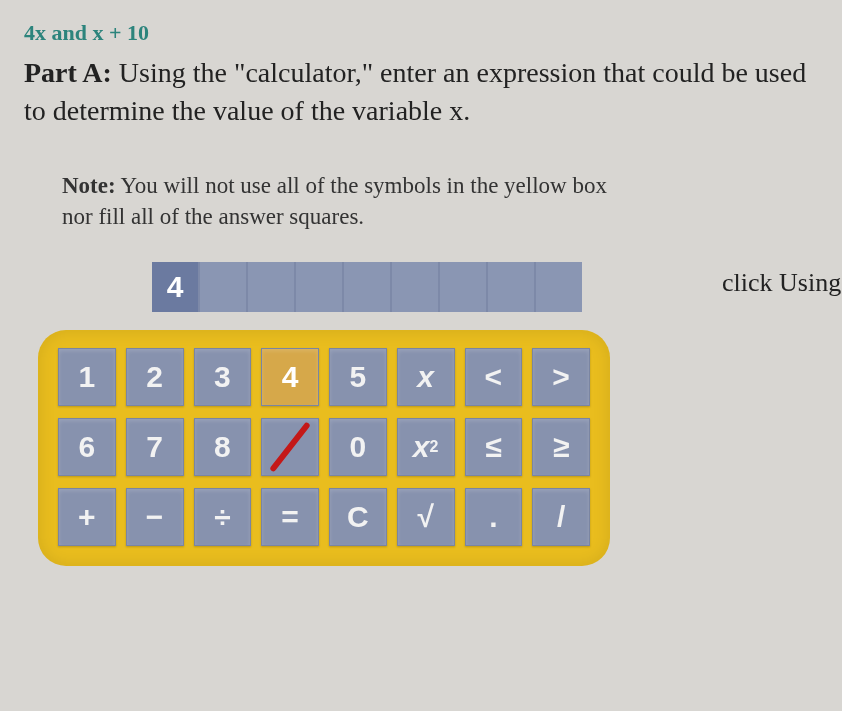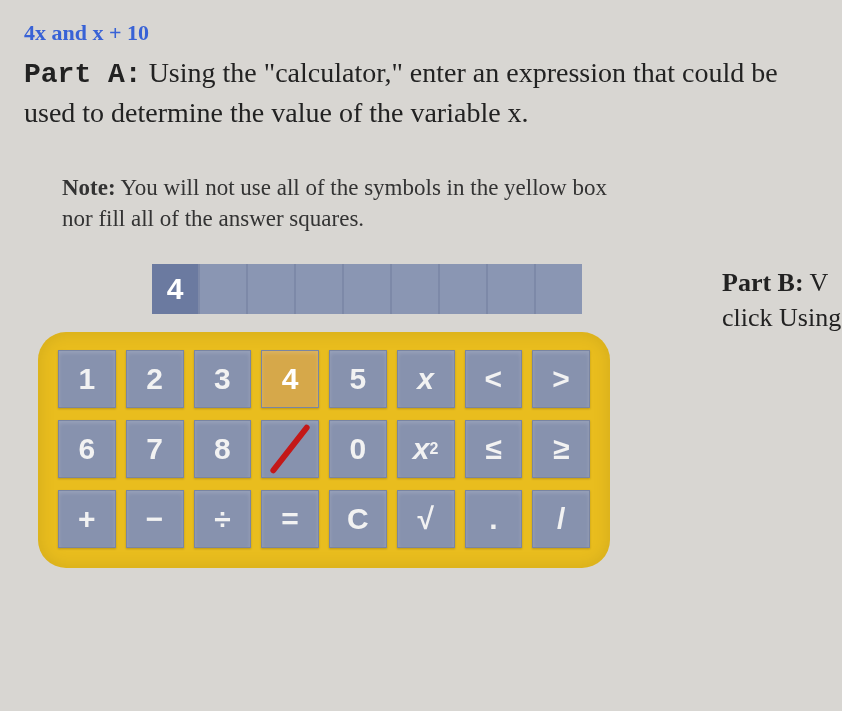--- a/index.html
+++ b/index.html
@@ -14,32 +14,32 @@
     filter: blur(0.3px);
   }
   .page {
     padding: 20px 0 0 24px;
     width: 100%;
     height: 100%;
   }
   .cutoff-top {
     font-size: 22px;
     font-weight: bold;
-    color: #1d4ed8;
+    color: #0f766e;
     margin-bottom: 8px;
     opacity: 0.85;
   }
   .part-a {
     font-size: 28px;
     line-height: 1.35;
     color: #222;
     margin-bottom: 40px;
     max-width: 790px;
   }
-  .part-a .label { font-weight: bold; font-family: Liberation Mono, monospace; }
+  .part-a .label { font-weight: bold; }
   .note {
     font-size: 23px;
     line-height: 1.35;
     color: #333;
     margin: 14px 0 30px 38px;
     max-width: 560px;
   }
   .note .label { font-weight: bold; }
   .part-b {
     position: absolute;
@@ -132,21 +132,20 @@
 
   <p class="part-a">
     <span class="label">Part A:</span><span> Using the "calculator," enter an expression that could be used to determine the value of the variable x.</span>
   </p>
 
   <p class="note">
     <span class="label">Note:</span><span> You will not use all of the symbols in the yellow box nor fill all of the answer squares.</span>
   </p>
 
   <div class="part-b">
-    <div><span class="label">Part B:</span><span> V</span></div>
     <div>click Using</div>
   </div>
 
   <div class="answer-row" id="answer-row">
       <div class="answer-cell filled">4</div>
       <div class="answer-cell"></div>
       <div class="answer-cell"></div>
       <div class="answer-cell"></div>
       <div class="answer-cell"></div>
       <div class="answer-cell"></div>

